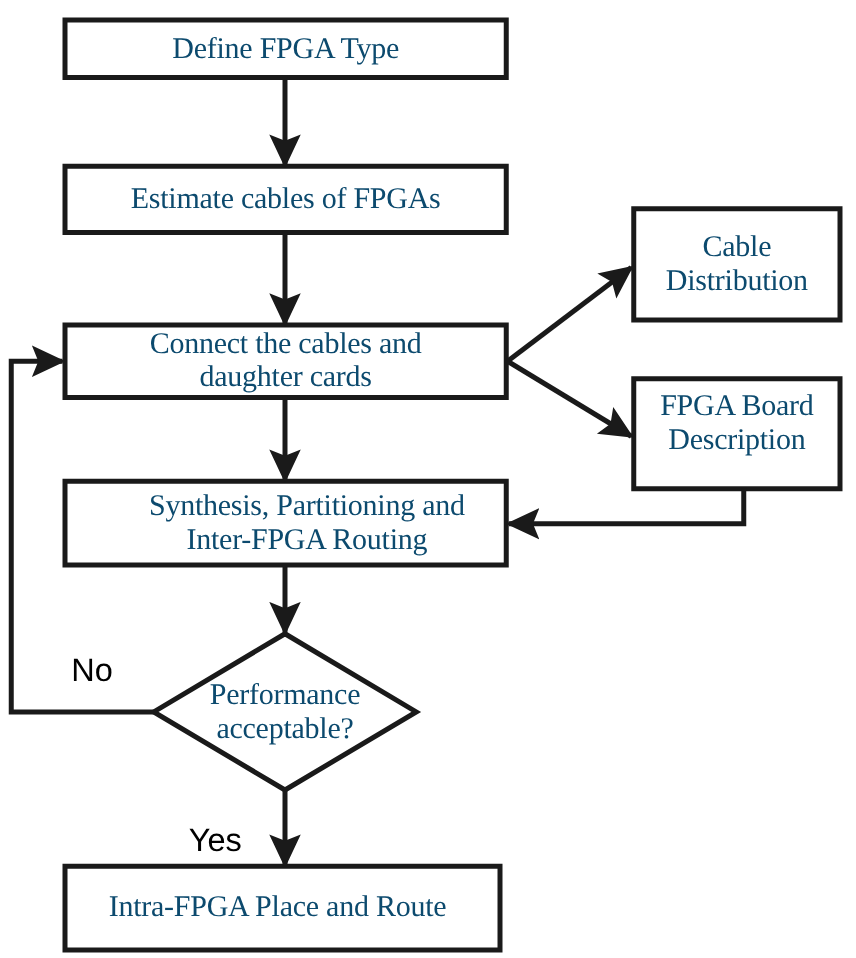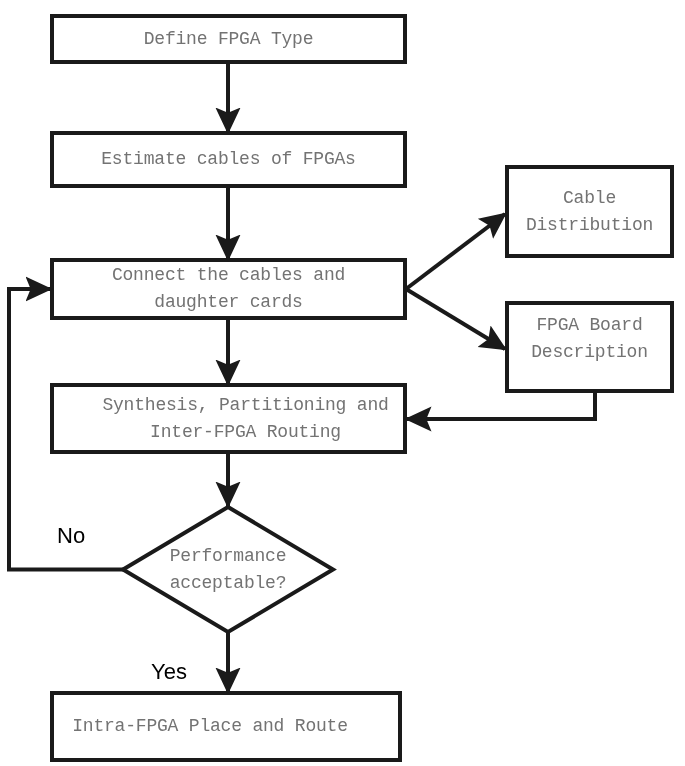--- a/index.html
+++ b/index.html
@@ -5,34 +5,34 @@
   html,body{margin:0;padding:0;background:#ffffff;}
   body{width:685px;height:766px;overflow:hidden;font-family:"Liberation Sans",sans-serif;}
   #canvas{position:relative;width:685px;height:766px;background:#fff;}
   svg#flow{position:absolute;left:0;top:0;width:685px;height:766px;}
   .nodetext{
     position:absolute;
     display:flex;
     align-items:center;
     justify-content:center;
     text-align:center;
-    color:#737373;
-    font-family:Liberation Mono, monospace;
-    font-size:18px;
+    color:#0c4a6e;
+    font-family:Liberation Serif, serif;
+    font-size:24px;
     line-height:27px;
     font-weight:400;
     letter-spacing:-0.2px;
     pointer-events:none;
     white-space:pre-line;
   }
   .edgelabel{
     position:absolute;
     color:#000;
     font-family:"Liberation Sans",sans-serif;
-    font-size:22px;
+    font-size:26px;
     line-height:24px;
     font-weight:400;
   }
 </style>
 </head>
 <body>
 
 <div id="canvas">
 
   <svg id="flow" viewBox="0 0 685 766">
@@ -89,19 +89,19 @@
 
   <div class="nodetext" style="left:507px; top:295px; width:165px; height:88px;">FPGA Board
 Description</div>
 
   <div class="nodetext" style="left:69px; top:385px; width:353px; height:67px;">Synthesis, Partitioning and
 Inter-FPGA Routing</div>
 
   <div class="nodetext" style="left:123px; top:512px; width:210px; height:115px;">Performance
 acceptable?</div>
 
-  <div class="nodetext" style="left:36px; top:693px; width:348px; height:67px;text-align:center;">Intra-FPGA Place and Route</div>
+  <div class="nodetext" style="left:48px; top:693px; width:348px; height:67px;text-align:center;">Intra-FPGA Place and Route</div>
 
   <div class="edgelabel" style="left:57px; top:524px;">No</div>
 
   <div class="edgelabel" style="left:151px; top:644px;margin-top:16px;">Yes</div>
 
 </div>
 
 </body></html>

